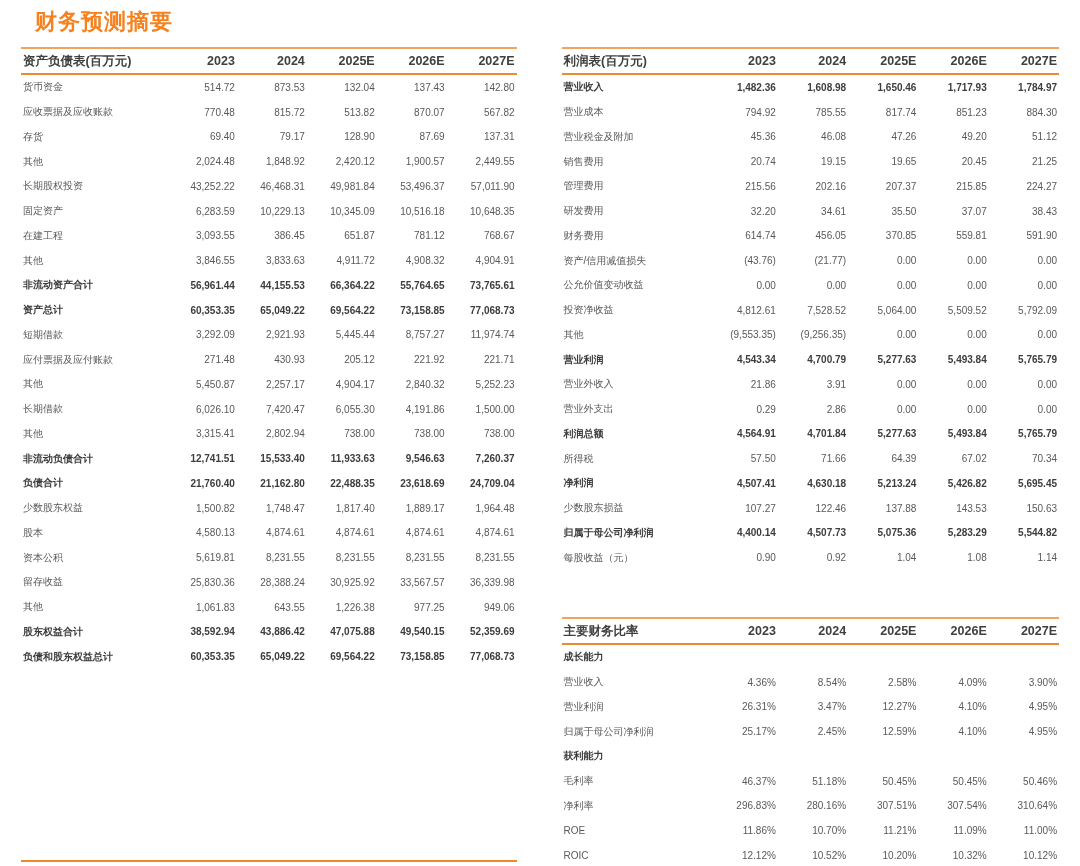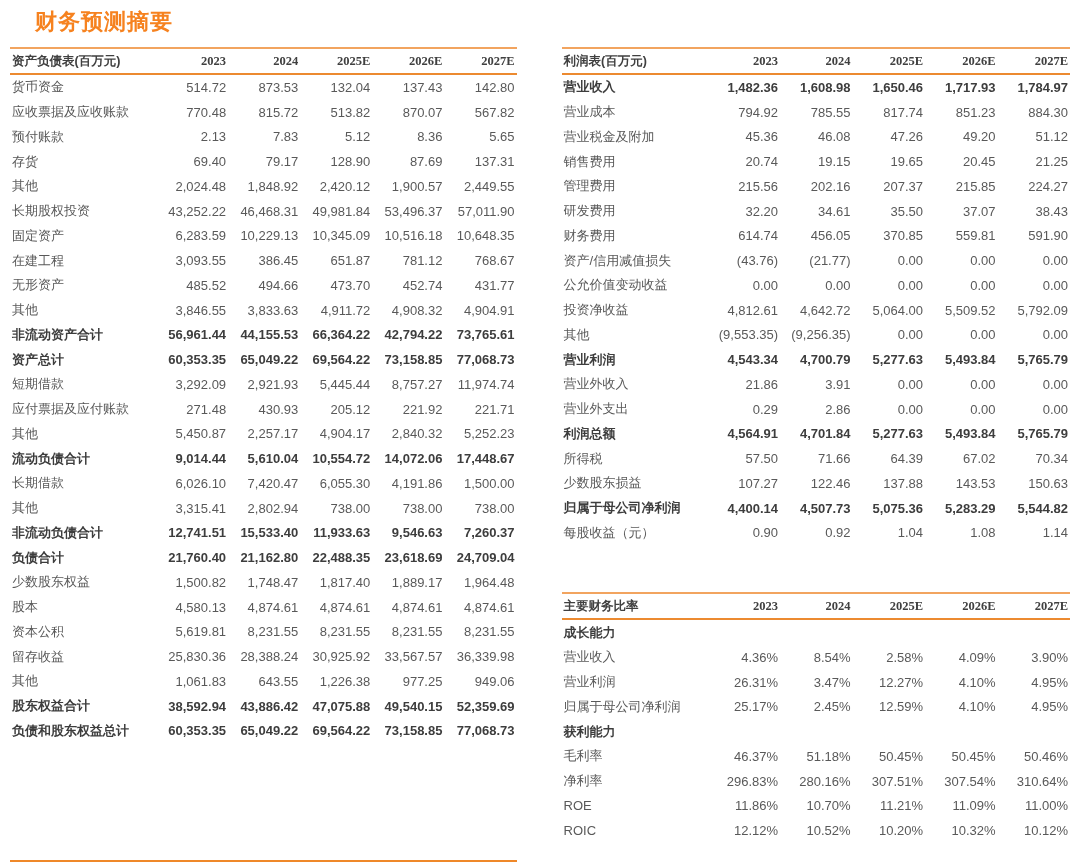--- a/index.html
+++ b/index.html
@@ -9,37 +9,37 @@
     position:relative; width:1080px; height:866px;
     background:#ffffff; overflow:hidden;
   }
   .page-title {
     margin:7px 0 0 35px;
     font-size:22px; font-weight:bold; color:#F6821F;
     letter-spacing:1px; height:30px; line-height:30px;
   }
   .columns {
     display:flex; height:819px;
-    padding:0 10px; margin-top:10px;gap:27px;
+    padding:0 21px; margin-top:10px;gap:27px;
   }
   .col-left { position:relative; width:520px; margin-right:18px; }
   .col-right { width:522px; }
   .fin-table { width:100%; }
   .thead {
     display:flex; align-items:center; height:28px;
     border-top:2px solid #F2A45F;
     border-bottom:2px solid #EC8A30;
     font-size:12.5px; font-weight:bold; color:#404040;
   }
   .th-label { width:146px; text-align:left; padding-left:2px; }
-  .th-year { flex:1; text-align:right; padding-right:2px;font-family:Liberation Serif, serif; }
+  .th-year { flex:1; text-align:right; padding-right:2px; }
   .tbody { }
   .tr {
     display:flex; align-items:center; height:24.75px;
-    font-size:13px; color:#595959;
+    font-size:10px; color:#595959;
   }
   .tr.bold { font-weight:bold; color:#3d3d3d; }
   .td-label { width:146px; text-align:left; padding-left:2px; white-space:nowrap; }
   .td-num { flex:1; text-align:right; padding-right:2px; white-space:nowrap; }
   .ratios-table { margin-top:47px; }
   .bottom-rule {
     position:absolute; left:0; right:0; bottom:4px;
     border-top:2px solid #EF8829;
   }
 </style>
@@ -73,28 +73,20 @@
             </div>
             <div class="tr">
               <div class="td-label">应收票据及应收账款</div>
               <div class="td-num">770.48</div>
               <div class="td-num">815.72</div>
               <div class="td-num">513.82</div>
               <div class="td-num">870.07</div>
               <div class="td-num">567.82</div>
             </div>
             <div class="tr">
-              <div class="td-label">预付账款</div>
-              <div class="td-num">2.13</div>
-              <div class="td-num">7.83</div>
-              <div class="td-num">5.12</div>
-              <div class="td-num">8.36</div>
-              <div class="td-num">5.65</div>
-            </div>
-            <div class="tr">
               <div class="td-label">存货</div>
               <div class="td-num">69.40</div>
               <div class="td-num">79.17</div>
               <div class="td-num">128.90</div>
               <div class="td-num">87.69</div>
               <div class="td-num">137.31</div>
             </div>
             <div class="tr">
               <div class="td-label">其他</div>
               <div class="td-num">2,024.48</div>
@@ -121,41 +113,33 @@
             </div>
             <div class="tr">
               <div class="td-label">在建工程</div>
               <div class="td-num">3,093.55</div>
               <div class="td-num">386.45</div>
               <div class="td-num">651.87</div>
               <div class="td-num">781.12</div>
               <div class="td-num">768.67</div>
             </div>
             <div class="tr">
-              <div class="td-label">无形资产</div>
-              <div class="td-num">485.52</div>
-              <div class="td-num">494.66</div>
-              <div class="td-num">473.70</div>
-              <div class="td-num">452.74</div>
-              <div class="td-num">431.77</div>
-            </div>
-            <div class="tr">
               <div class="td-label">其他</div>
               <div class="td-num">3,846.55</div>
               <div class="td-num">3,833.63</div>
               <div class="td-num">4,911.72</div>
               <div class="td-num">4,908.32</div>
               <div class="td-num">4,904.91</div>
             </div>
             <div class="tr bold">
               <div class="td-label">非流动资产合计</div>
               <div class="td-num">56,961.44</div>
               <div class="td-num">44,155.53</div>
               <div class="td-num">66,364.22</div>
-              <div class="td-num">42,794.22</div>
+              <div class="td-num">55,764.65</div>
               <div class="td-num">73,765.61</div>
             </div>
             <div class="tr bold">
               <div class="td-label">资产总计</div>
               <div class="td-num">60,353.35</div>
               <div class="td-num">65,049.22</div>
               <div class="td-num">69,564.22</div>
               <div class="td-num">73,158.85</div>
               <div class="td-num">77,068.73</div>
             </div>
@@ -175,28 +159,20 @@
               <div class="td-num">221.92</div>
               <div class="td-num">221.71</div>
             </div>
             <div class="tr">
               <div class="td-label">其他</div>
               <div class="td-num">5,450.87</div>
               <div class="td-num">2,257.17</div>
               <div class="td-num">4,904.17</div>
               <div class="td-num">2,840.32</div>
               <div class="td-num">5,252.23</div>
-            </div>
-            <div class="tr bold">
-              <div class="td-label">流动负债合计</div>
-              <div class="td-num">9,014.44</div>
-              <div class="td-num">5,610.04</div>
-              <div class="td-num">10,554.72</div>
-              <div class="td-num">14,072.06</div>
-              <div class="td-num">17,448.67</div>
             </div>
             <div class="tr">
               <div class="td-label">长期借款</div>
               <div class="td-num">6,026.10</div>
               <div class="td-num">7,420.47</div>
               <div class="td-num">6,055.30</div>
               <div class="td-num">4,191.86</div>
               <div class="td-num">1,500.00</div>
             </div>
             <div class="tr">
@@ -363,21 +339,21 @@
               <div class="td-label">公允价值变动收益</div>
               <div class="td-num">0.00</div>
               <div class="td-num">0.00</div>
               <div class="td-num">0.00</div>
               <div class="td-num">0.00</div>
               <div class="td-num">0.00</div>
             </div>
             <div class="tr">
               <div class="td-label">投资净收益</div>
               <div class="td-num">4,812.61</div>
-              <div class="td-num">4,642.72</div>
+              <div class="td-num">7,528.52</div>
               <div class="td-num">5,064.00</div>
               <div class="td-num">5,509.52</div>
               <div class="td-num">5,792.09</div>
             </div>
             <div class="tr">
               <div class="td-label">其他</div>
               <div class="td-num">(9,553.35)</div>
               <div class="td-num">(9,256.35)</div>
               <div class="td-num">0.00</div>
               <div class="td-num">0.00</div>
@@ -415,20 +391,28 @@
               <div class="td-num">5,493.84</div>
               <div class="td-num">5,765.79</div>
             </div>
             <div class="tr">
               <div class="td-label">所得税</div>
               <div class="td-num">57.50</div>
               <div class="td-num">71.66</div>
               <div class="td-num">64.39</div>
               <div class="td-num">67.02</div>
               <div class="td-num">70.34</div>
+            </div>
+            <div class="tr bold">
+              <div class="td-label">净利润</div>
+              <div class="td-num">4,507.41</div>
+              <div class="td-num">4,630.18</div>
+              <div class="td-num">5,213.24</div>
+              <div class="td-num">5,426.82</div>
+              <div class="td-num">5,695.45</div>
             </div>
             <div class="tr">
               <div class="td-label">少数股东损益</div>
               <div class="td-num">107.27</div>
               <div class="td-num">122.46</div>
               <div class="td-num">137.88</div>
               <div class="td-num">143.53</div>
               <div class="td-num">150.63</div>
             </div>
             <div class="tr bold">

